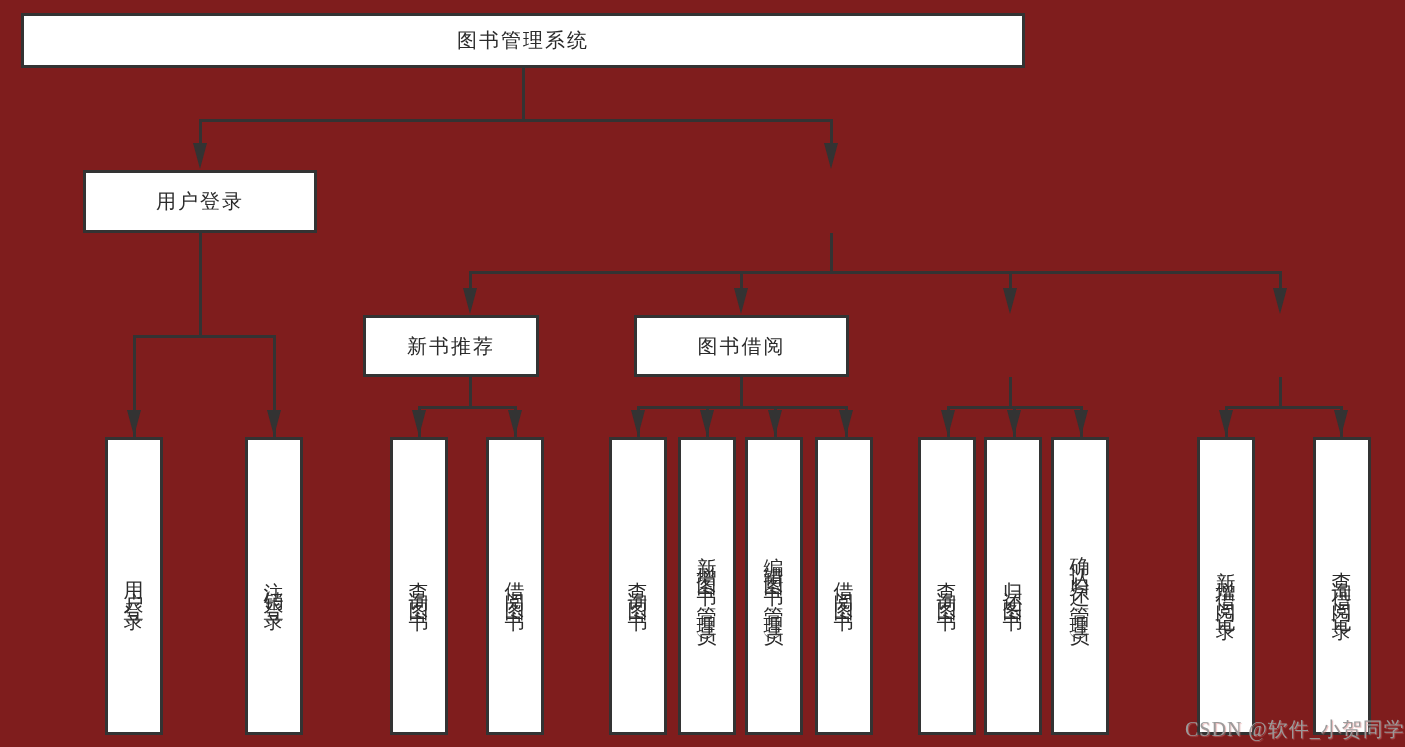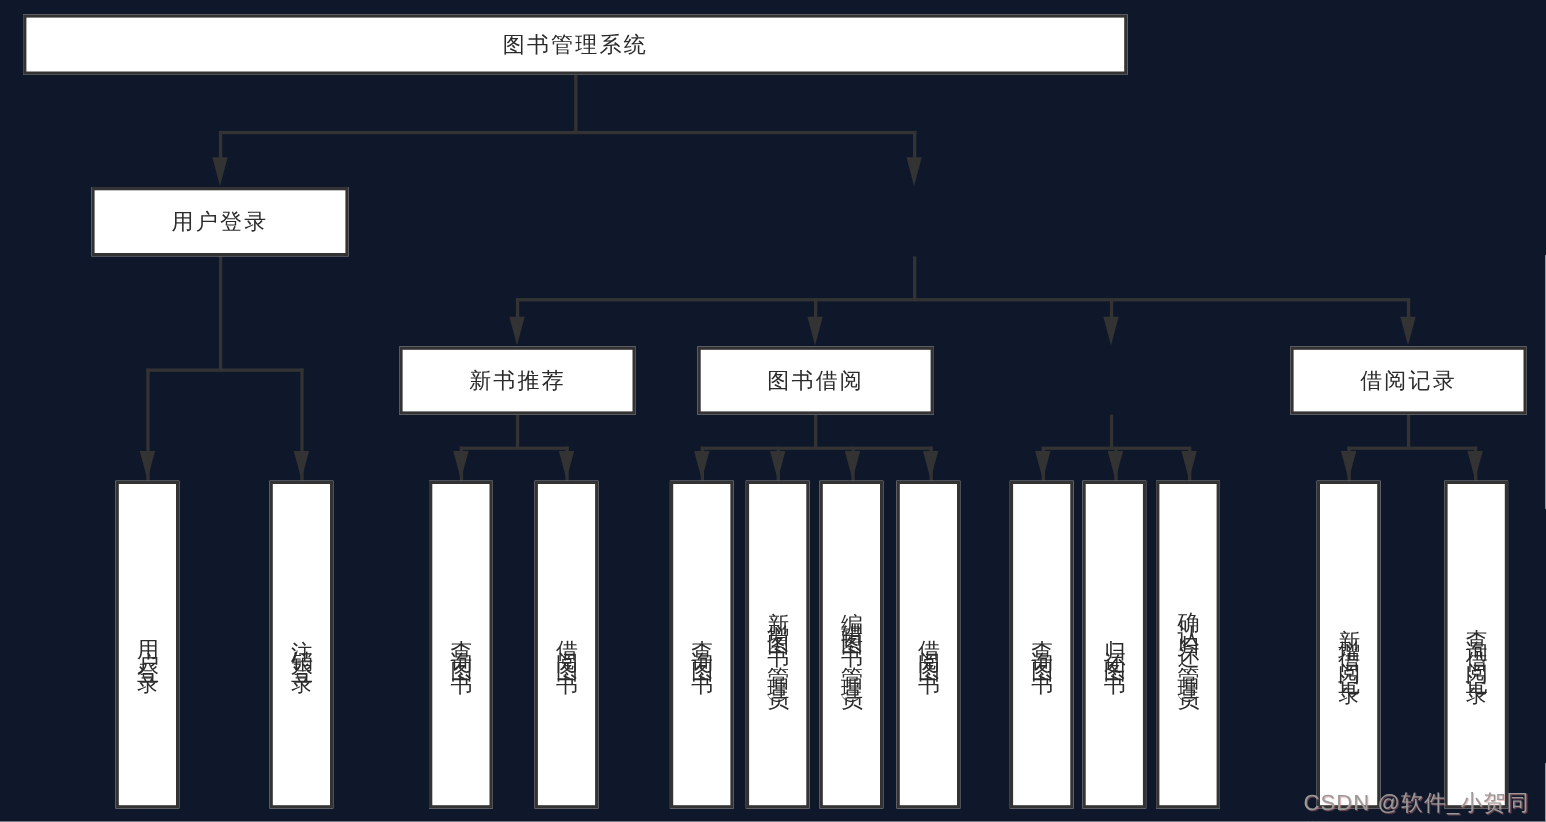--- a/index.html
+++ b/index.html
@@ -1,18 +1,18 @@
 <!DOCTYPE html>
 <html><head>
 <meta charset="utf-8">
 <style>
   html,body{margin:0;padding:0;background:#ffffff;}
   #canvas{
-    position:relative;width:1405px;height:747px;background:#0f172a;overflow:hidden;
-    font-family:Liberation Sans, sans-serif;
+    position:relative;width:1405px;height:747px;background:#7f1d1d;overflow:hidden;
+    font-family:Liberation Serif, serif;
   }
   .hbox{
     position:absolute;box-sizing:border-box;border:3px solid #333333;background:#ffffff;
     display:flex;align-items:center;justify-content:center;
     font-size:20px;letter-spacing:2px;color:#2b2b2b;z-index:2;
   }
   .vbox{
     position:absolute;box-sizing:border-box;border:3px solid #333333;background:#ffffff;
     display:flex;align-items:center;justify-content:center;
     color:#2b2b2b;z-index:2;
@@ -65,28 +65,25 @@
   <div class="hline" style="left:469px;top:271px;width:813px"></div>
   <div class="vline" style="left:469px;top:271px;height:20px"></div>
   <div class="arrow" style="left:463px;top:288px"></div>
   <div class="vline" style="left:740px;top:271px;height:20px"></div>
   <div class="arrow" style="left:734px;top:288px"></div>
   <div class="vline" style="left:1009px;top:271px;height:20px"></div>
   <div class="arrow" style="left:1003px;top:288px"></div>
   <div class="vline" style="left:1279px;top:271px;height:20px"></div>
   <div class="arrow" style="left:1273px;top:288px"></div>
 
-  <div class="hbox" style="left:363px;top:315px;width:215px;height:62px">
+  <div class="hbox" style="left:363px;top:315px;width:176px;height:62px">
     <span>新书推荐</span>
   </div>
   <div class="hbox" style="left:634px;top:315px;width:215px;height:62px">
     <span>图书借阅</span>
-  </div>
-  <div class="hbox" style="left:1173px;top:315px;width:215px;height:62px">
-    <span>借阅记录</span>
   </div>
 
   <div class="vline" style="left:469px;top:377px;height:32px"></div>
   <div class="hline" style="left:418px;top:406px;width:99px"></div>
   <div class="vline" style="left:418px;top:406px;height:31px"></div>
   <div class="arrow" style="left:412px;top:410px"></div>
   <div class="vline" style="left:514px;top:406px;height:31px"></div>
   <div class="arrow" style="left:508px;top:410px"></div>
 
   <div class="vline" style="left:740px;top:377px;height:32px"></div>

